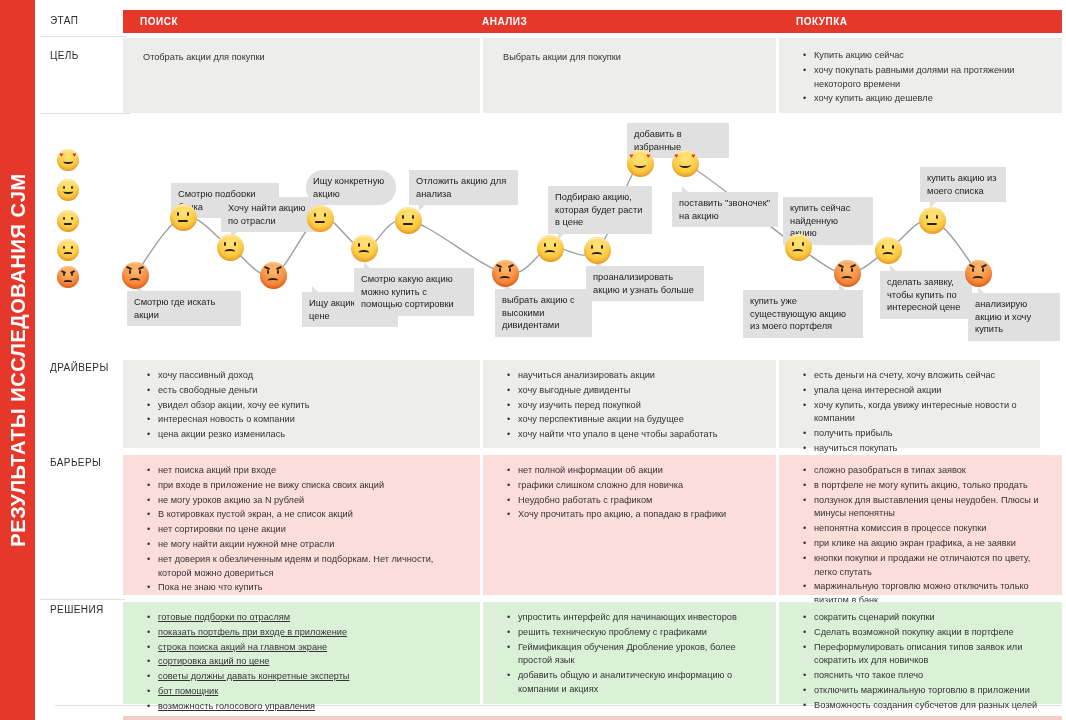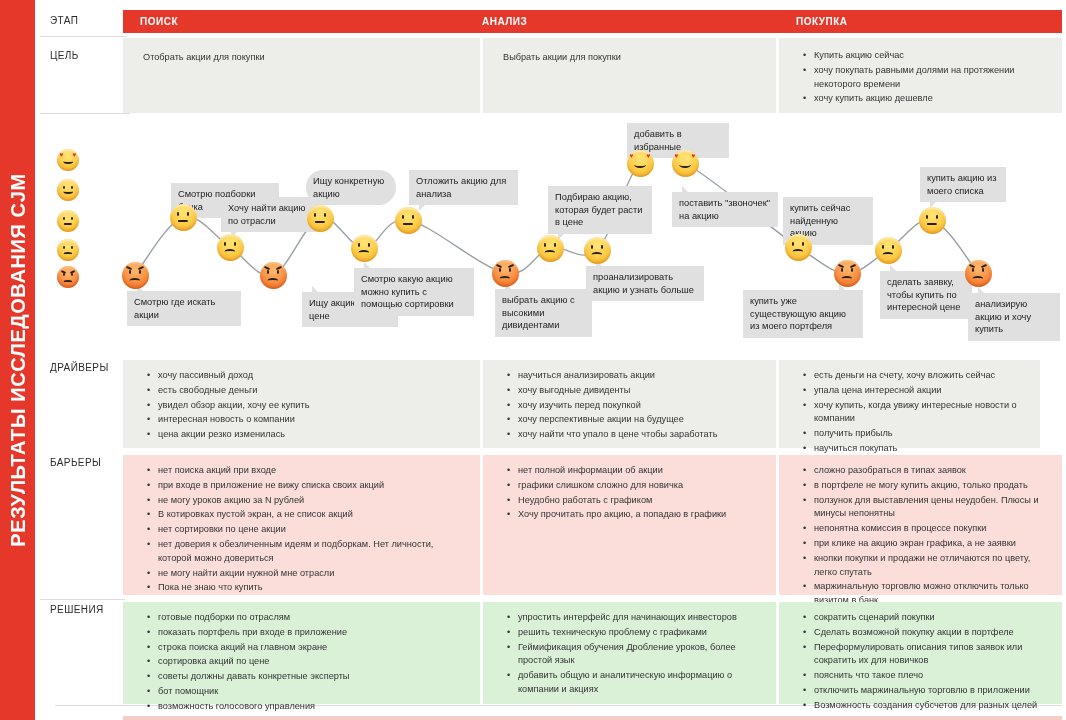--- a/index.html
+++ b/index.html
@@ -269,22 +269,22 @@
       </ul>
   </div>
 
   <div class="cell pink" style="left:123px;top:455px;width:357px;height:140px;">
     <ul class="blist">
         <li>нет поиска акций при входе</li>
         <li>при входе в приложение не вижу списка своих акций</li>
         <li>не могу уроков акцию за N рублей</li>
         <li>В котировках пустой экран, а не список акций</li>
         <li>нет сортировки по цене акции</li>
+        <li>не могу найти акции нужной мне отрасли</li>
         <li>нет доверия к обезличенным идеям и подборкам. Нет личности, которой можно довериться</li>
-        <li>не могу найти акции нужной мне отрасли</li>
         <li>Пока не знаю что купить</li>
       </ul>
   </div>
   <div class="cell pink" style="left:483px;top:455px;width:293px;height:140px;">
     <ul class="blist">
         <li>нет полной информации об акции</li>
         <li>графики слишком сложно для новичка</li>
         <li>Неудобно работать с графиком</li>
         <li>Хочу прочитать про акцию, а попадаю в графики</li>
       </ul>
@@ -295,21 +295,21 @@
         <li>в портфеле не могу купить акцию, только продать</li>
         <li>ползунок для выставления цены неудобен. Плюсы и минусы непонятны</li>
         <li>непонятна комиссия в процессе покупки</li>
         <li>при клике на акцию экран графика, а не заявки</li>
         <li>кнопки покупки и продажи не отличаются по цвету, легко спутать</li>
         <li>маржинальную торговлю можно отключить только визитом в банк</li>
         <li>нельзя разделить счет на субсчета по стратегиям.</li>
       </ul>
   </div>
 
-  <div class="cell green" style="left:123px;top:602px;width:357px;height:102px;">
+  <div class="cell green" style="left:123px;top:602px;width:357px;height:102px;text-decoration:underline;">
     <ul class="blist">
         <li>готовые подборки по отраслям</li>
         <li>показать портфель при входе в приложение</li>
         <li>строка поиска акций на главном экране</li>
         <li>сортировка акций по цене</li>
         <li>советы должны давать конкретные эксперты</li>
         <li>бот помощник</li>
         <li>возможность голосового управления</li>
       </ul>
   </div>

